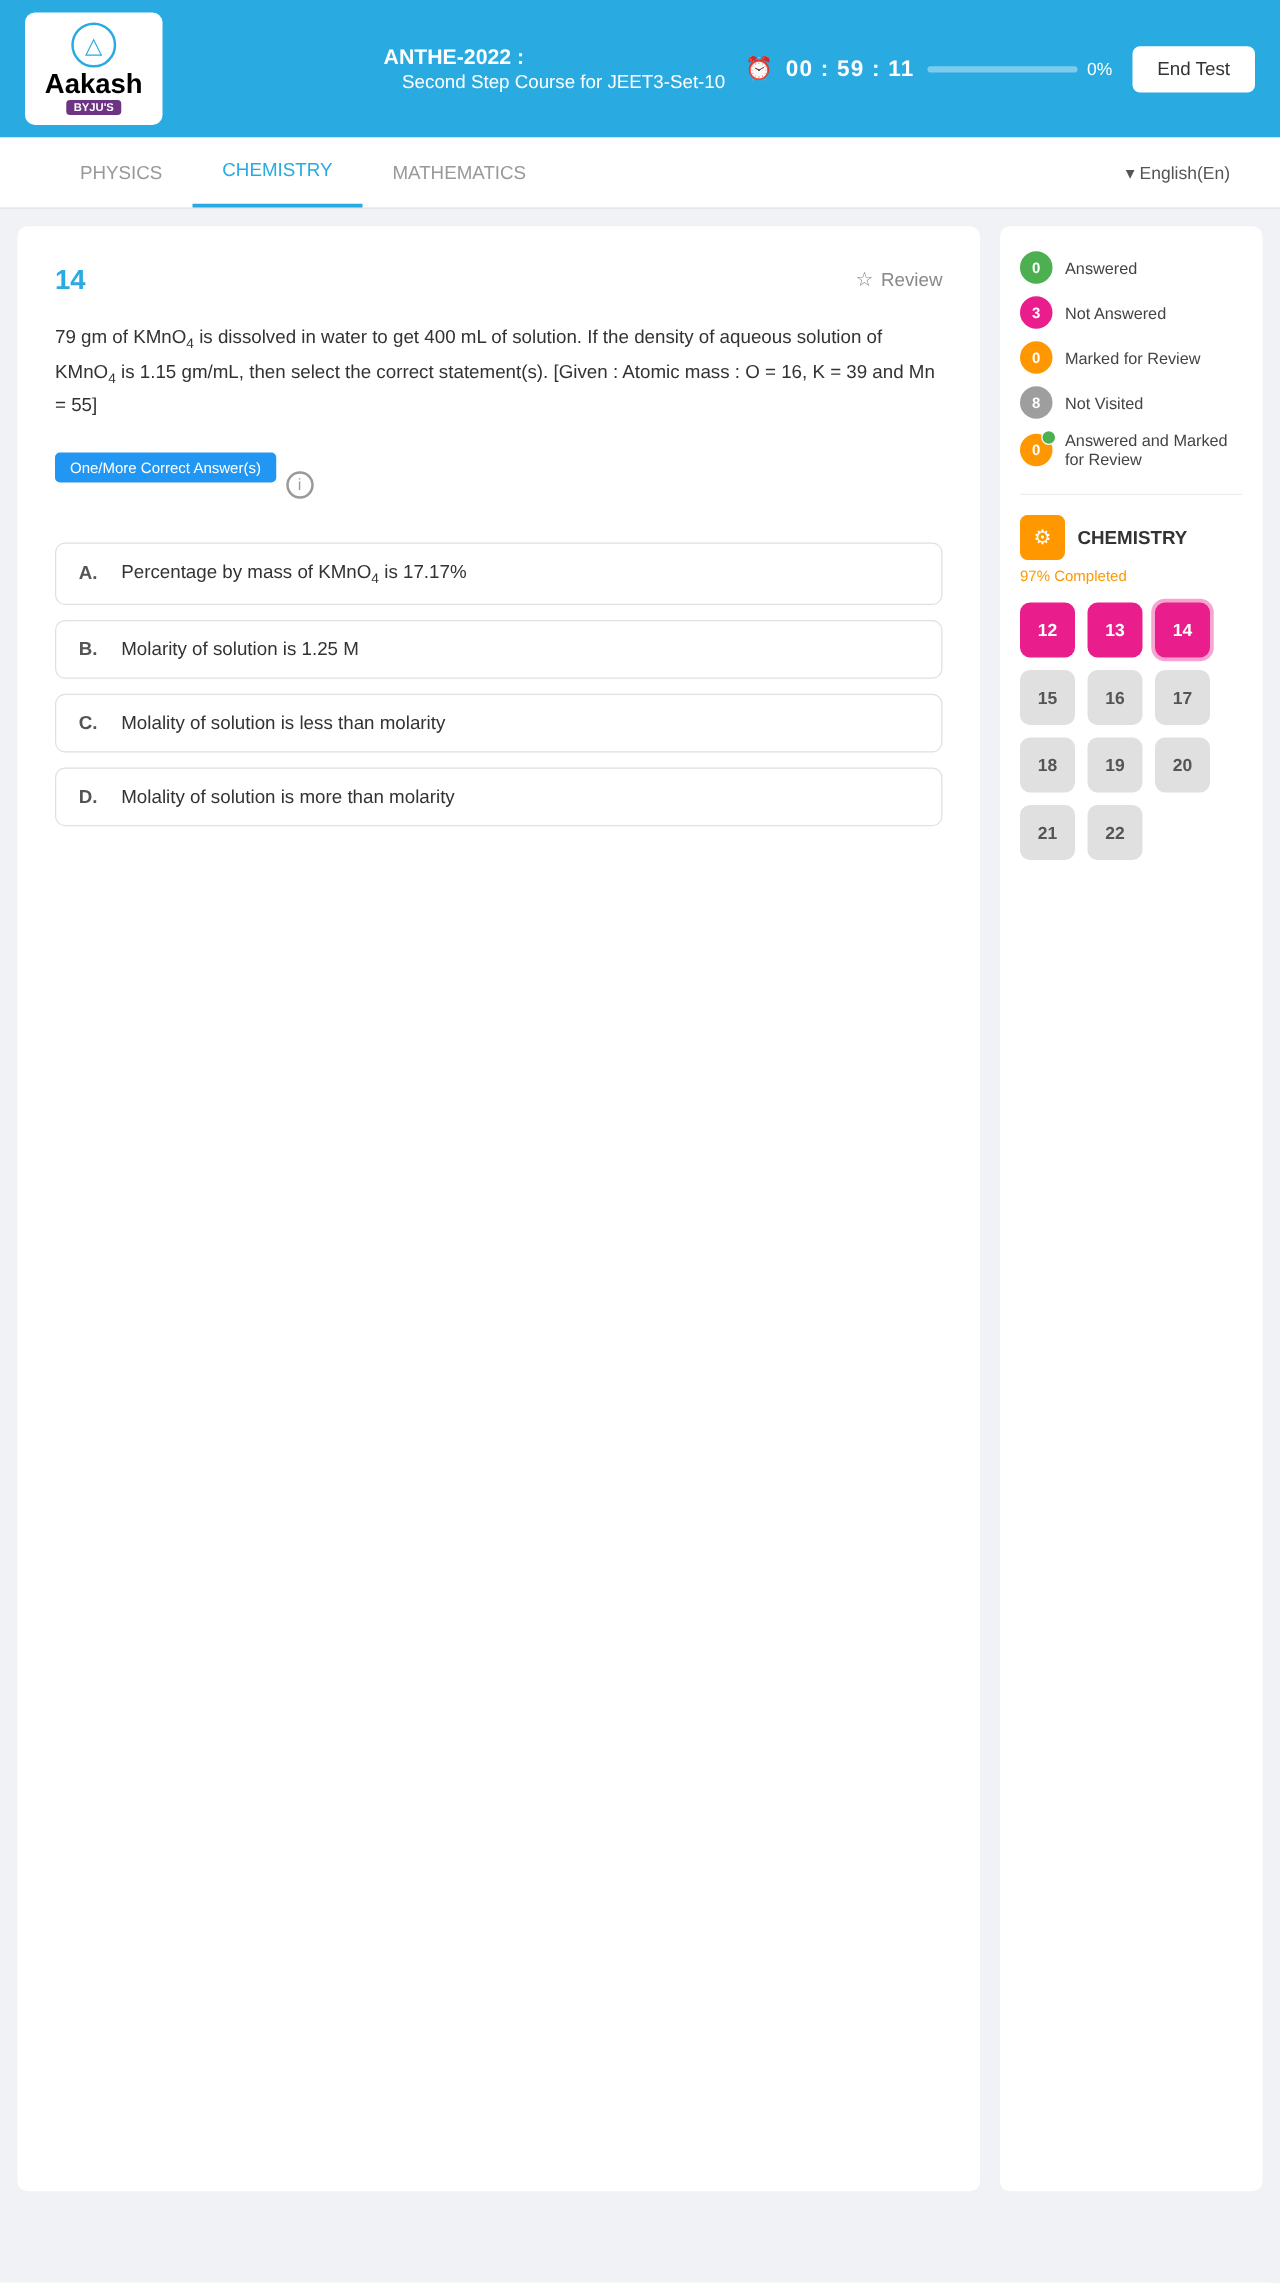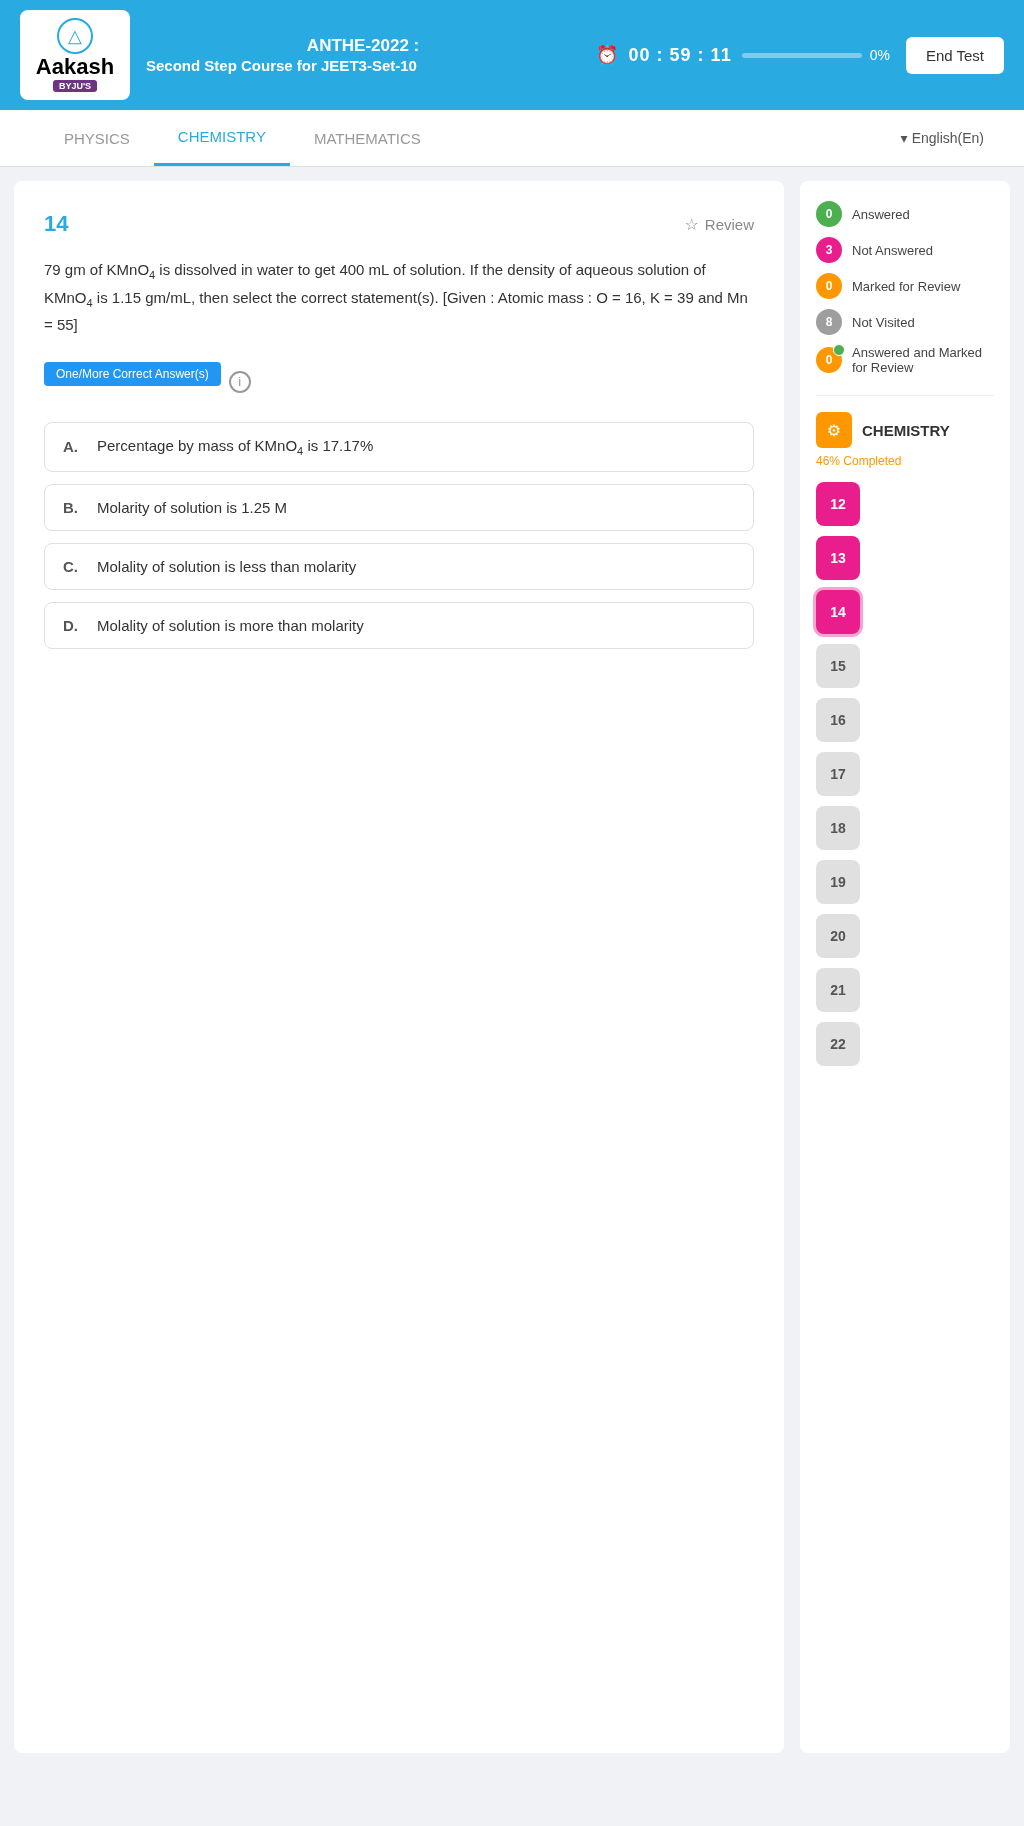--- a/index.html
+++ b/index.html
@@ -60,21 +60,22 @@
       flex: 1;
     }
     .header-title .title-main {
       font-size: 17px;
       font-weight: 700;
       line-height: 1.2;
       text-align: center;
     }
     .header-title .title-sub {
       font-size: 15px;
-      font-weight: 700;
+      font-weight: 400;
+      text-align: right;
     }
     .timer-section {
       display: flex;
       align-items: center;
       gap: 10px;
       color: white;
     }
     .timer-icon {
       font-size: 18px;
     }
@@ -192,21 +193,21 @@
       margin-bottom: 24px;
     }
     sub { font-size: 11px; }
     .answer-type-tag {
       background: #2196f3;
       color: white;
       font-size: 12px;
       padding: 5px 12px;
       border-radius: 4px;
       display: inline-block;
-      margin-bottom: 16px;
+      margin-bottom: 28px;
     }
     .info-icon {
       display: inline-flex;
       align-items: center;
       justify-content: center;
       width: 22px;
       height: 22px;
       border: 2px solid #999;
       border-radius: 50%;
       color: #999;
@@ -325,21 +326,20 @@
 
     
     .question-grid {
       display: flex;
       flex-direction: column;
       gap: 10px;
     }
     .grid-row {
       display: flex;
       gap: 10px;
-      flex-direction: column;
     }
     .q-btn {
       width: 44px;
       height: 44px;
       border-radius: 8px;
       display: flex;
       align-items: center;
       justify-content: center;
       font-size: 14px;
       font-weight: 600;
@@ -466,21 +466,21 @@
         </div>
         <span>Answered and Marked for Review</span>
       </div>
     </div>
 
     <div class="chemistry-section">
       <div class="chemistry-header">
         <div class="chemistry-icon">⚙</div>
         <span class="chemistry-title">CHEMISTRY</span>
       </div>
-      <div class="completed-pct">46% Completed</div>
+      <div class="completed-pct">97% Completed</div>
 
       <div class="question-grid">
         <div class="grid-row">
           <button class="q-btn q-btn-pink">12</button>
           <button class="q-btn q-btn-pink">13</button>
           <button class="q-btn q-btn-current">14</button>
         </div>
         <div class="grid-row">
           <button class="q-btn q-btn-gray">15</button>
           <button class="q-btn q-btn-gray">16</button>

